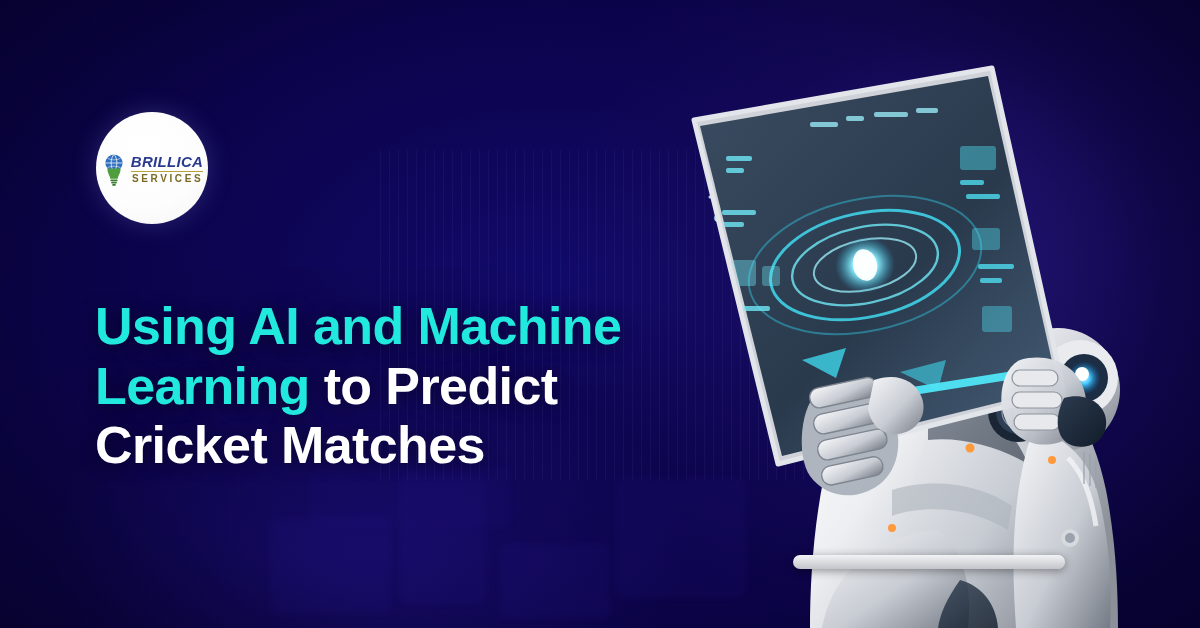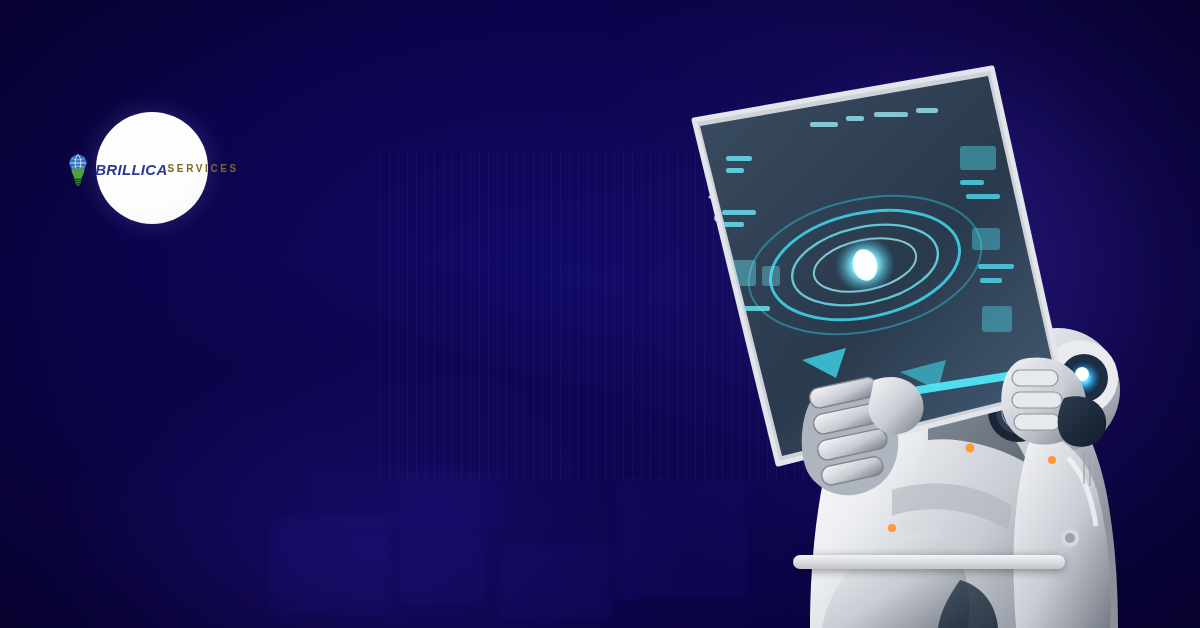--- a/index.html
+++ b/index.html
@@ -50,21 +50,21 @@
   
   .logo{
     position:absolute;left:96px;top:112px;width:112px;height:112px;
     border-radius:50%;
     background:radial-gradient(circle at 42% 36%, #ffffff 0%, #fdfdfd 58%, #f3f3f6 100%);
     box-shadow:0 0 26px rgba(150,160,255,.22);
     display:flex;align-items:center;justify-content:center;
   }
   .logo-inner{display:flex;align-items:center;gap:4px;transform:translateY(1px);}
   .logo-mark{width:26px;height:34px;position:relative;flex:0 0 auto;}
-  .logo-words{display:flex;flex-direction:row;align-items:center;line-height:1;}
+  .logo-words{display:flex;flex-direction:column;align-items:flex-end;line-height:1;}
   .logo-name{
     font-size:15px;font-weight:bold;letter-spacing:.3px;color:#2a3b8f;
     font-style:italic;font-family:"Liberation Sans", sans-serif;
   }
   .logo-rule{width:100%;height:1px;background:#b8a23a;margin:2.5px 0 2px;}
   .logo-sub{
     font-size:10px;letter-spacing:2.6px;color:#7a6a22;font-weight:bold;
     font-family:"Liberation Sans", sans-serif;
   }
 
@@ -126,20 +126,31 @@
         </svg>
       </div>
       <div class="logo-words">
         <div class="logo-name">BRILLICA</div>
         <div class="logo-rule"></div>
         <div class="logo-sub">SERVICES</div>
       </div>
     </div>
   </div>
 
+  <h1 class="headline">
+    <span class="hl-line">
+      <span class="accent">Using AI and Machine</span>
+    </span>
+    <span class="hl-line">
+      <span class="accent">Learning</span><span> to Predict</span>
+    </span>
+    <span class="hl-line">
+      <span>Cricket Matches</span>
+    </span>
+  </h1>
 
   <div class="ai-chip">
     <svg viewBox="0 0 118 118" width="118" height="118" aria-hidden="true">
       <defs>
         <radialGradient id="chipGlow" cx="50%" cy="50%" r="50%">
           <stop offset="0%" stop-color="#2a6ec4" stop-opacity=".55"></stop>
           <stop offset="100%" stop-color="#0a0346" stop-opacity="0"></stop>
         </radialGradient>
         <linearGradient id="chipBody" x1="0" y1="0" x2="1" y2="1">
           <stop offset="0%" stop-color="#1b4e8c"></stop>

